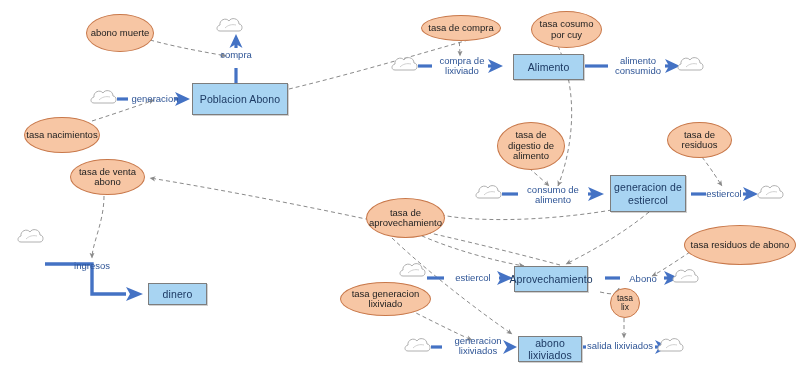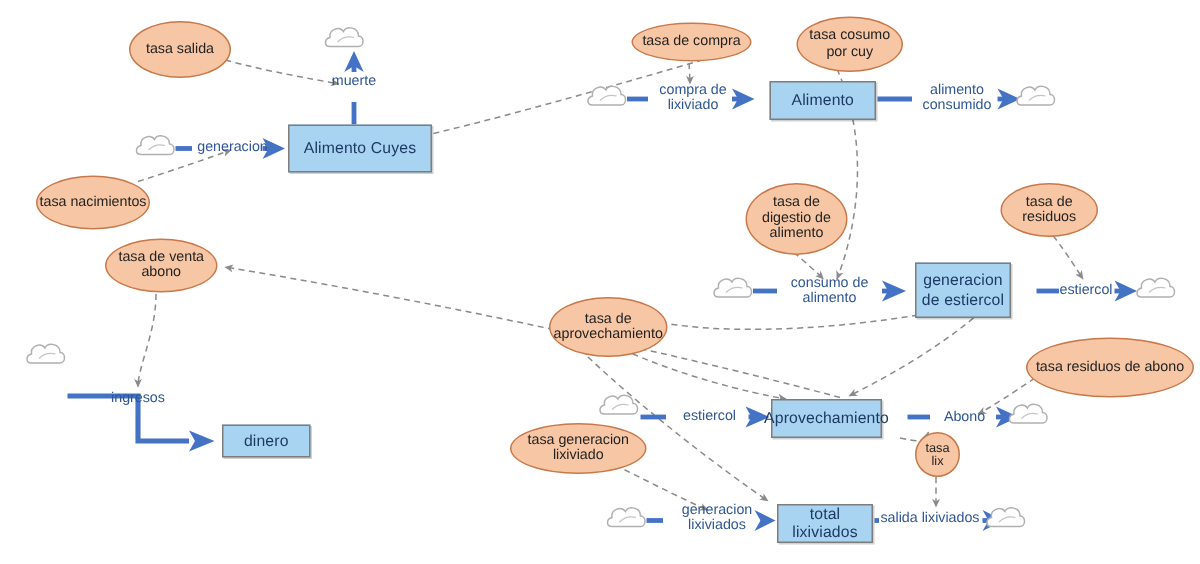--- a/index.html
+++ b/index.html
@@ -218,44 +218,44 @@
   <div class="cloud-hit" style="left:406px;top:66px"></div>
   <div class="cloud-hit" style="left:692px;top:66px"></div>
   <div class="cloud-hit" style="left:490px;top:194px"></div>
   <div class="cloud-hit" style="left:772px;top:194px"></div>
   <div class="cloud-hit" style="left:32px;top:238px"></div>
   <div class="cloud-hit" style="left:414px;top:272px"></div>
   <div class="cloud-hit" style="left:687px;top:278px"></div>
   <div class="cloud-hit" style="left:419px;top:347px"></div>
   <div class="cloud-hit" style="left:672px;top:347px"></div>
 
-  <div class="flowlabel" style="left:236px;top:55px">muerte</div>
+  <div class="flowlabel" style="left:236px;top:55px">compra</div>
   <div class="flowlabel" style="left:155px;top:99px">generacion</div>
   <div class="flowlabel" style="left:462px;top:66px">compra de
 lixiviado</div>
   <div class="flowlabel" style="left:638px;top:66px">alimento
 consumido</div>
   <div class="flowlabel" style="left:553px;top:195px">consumo de
 alimento</div>
   <div class="flowlabel" style="left:724px;top:194px">estiercol</div>
   <div class="flowlabel" style="left:92px;top:266px">ingresos</div>
   <div class="flowlabel" style="left:473px;top:278px">estiercol</div>
   <div class="flowlabel" style="left:643px;top:279px">Abono</div>
   <div class="flowlabel" style="left:478px;top:346px">generacion
 lixiviados</div>
   <div class="flowlabel" style="left:620px;top:346px">salida lixiviados</div>
 
-  <div class="stock" style="left:192px;top:83px;width:96px;height:32px">Alimento Cuyes</div>
+  <div class="stock" style="left:192px;top:83px;width:96px;height:32px">Poblacion Abono</div>
   <div class="stock" style="left:513px;top:54px;width:71px;height:26px">Alimento</div>
-  <div class="stock" style="left:610px;top:175px;width:64px;height:37px">generacion de estiercol</div>
+  <div class="stock" style="left:610px;top:175px;width:76px;height:37px">generacion de estiercol</div>
   <div class="stock" style="left:514px;top:266px;width:74px;height:26px">Aprovechamiento</div>
-  <div class="stock" style="left:518px;top:336px;width:64px;height:26px">total lixiviados</div>
+  <div class="stock" style="left:518px;top:336px;width:64px;height:26px">abono lixiviados</div>
   <div class="stock" style="left:148px;top:283px;width:59px;height:22px">dinero</div>
 
-  <div class="aux" style="left:86px;top:14px;width:68px;height:38px">tasa salida</div>
+  <div class="aux" style="left:86px;top:14px;width:68px;height:38px">abono muerte</div>
   <div class="aux" style="left:24px;top:117px;width:76px;height:36px">tasa nacimientos</div>
   <div class="aux" style="left:70px;top:159px;width:75px;height:36px">tasa de venta abono</div>
   <div class="aux" style="left:421px;top:15px;width:80px;height:26px">tasa de compra</div>
   <div class="aux" style="left:497px;top:122px;width:68px;height:48px">tasa de digestio de alimento</div>
   <div class="aux" style="left:531px;top:11px;width:71px;height:37px">tasa cosumo por cuy</div>
   <div class="aux" style="left:667px;top:122px;width:65px;height:36px">tasa de residuos</div>
   <div class="aux" style="left:366px;top:198px;width:79px;height:40px">tasa de aprovechamiento</div>
   <div class="aux" style="left:684px;top:225px;width:112px;height:40px">tasa residuos de abono</div>
   <div class="aux" style="left:340px;top:282px;width:91px;height:34px">tasa generacion lixiviado</div>
   <div class="aux small" style="left:610px;top:288px;width:30px;height:30px">tasa lix</div>

